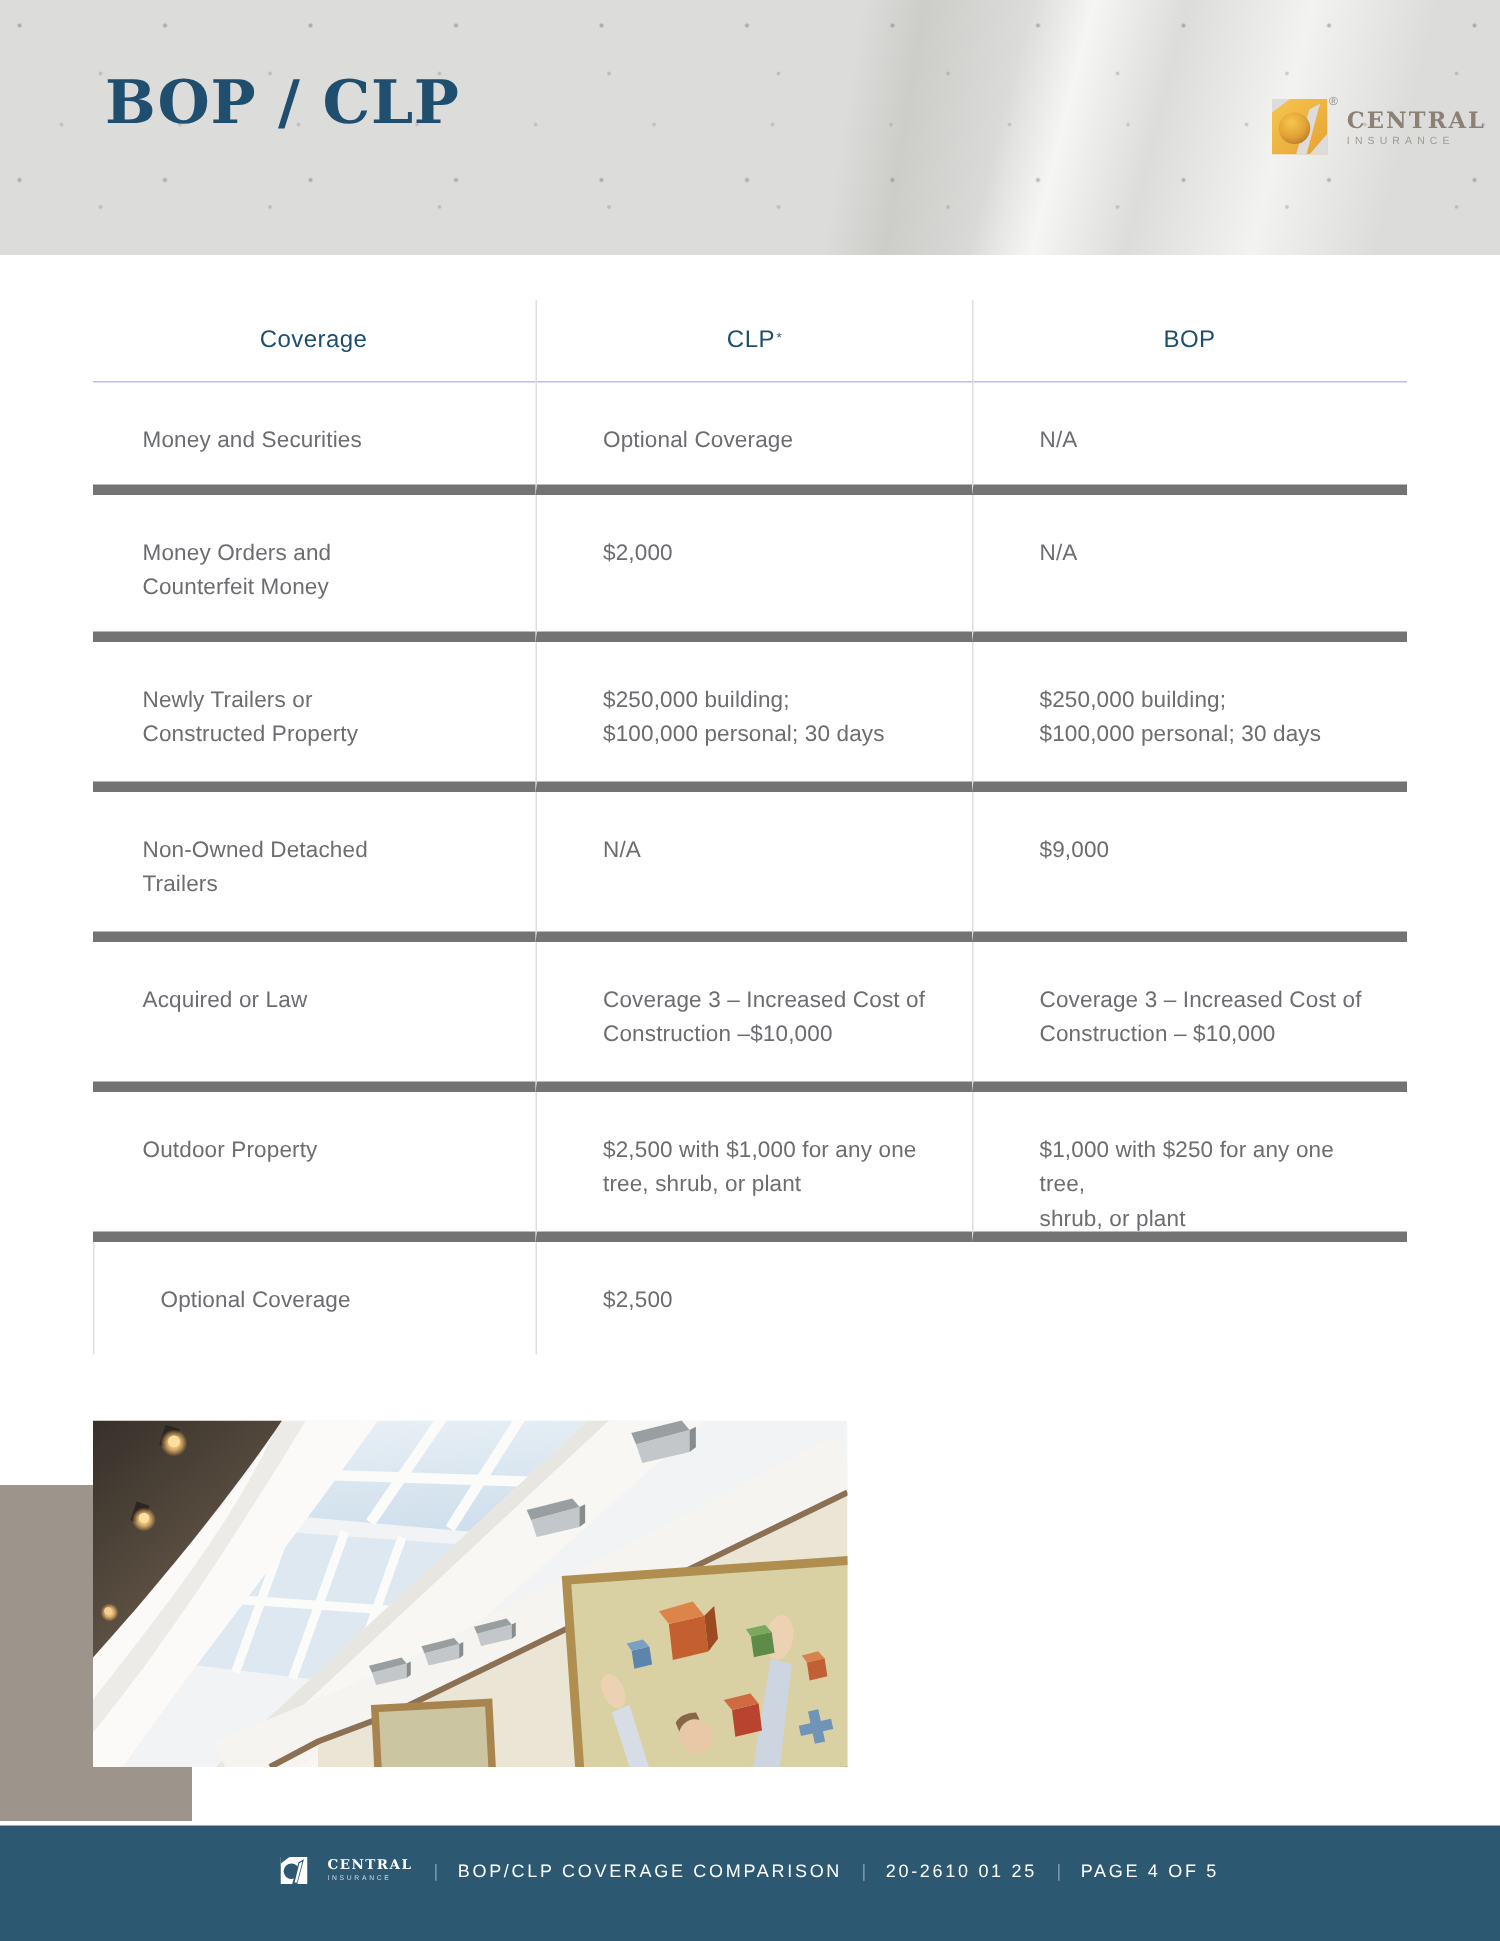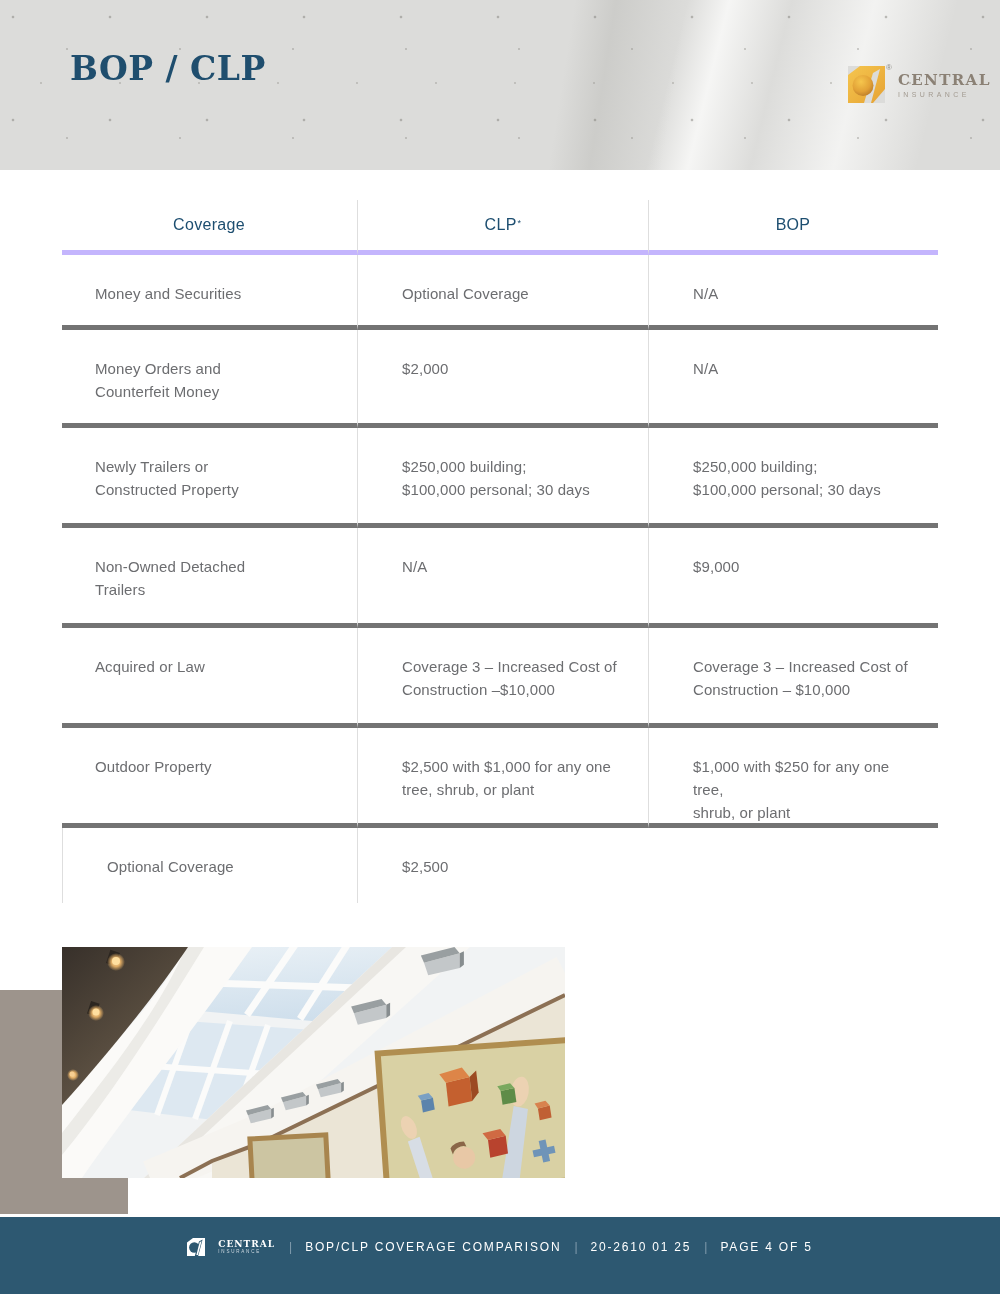--- a/index.html
+++ b/index.html
@@ -15,21 +15,21 @@
     background-image:
       radial-gradient(circle at 13px 17px, rgba(120,118,112,.45) 1px, transparent 1.7px),
       radial-gradient(circle at 67px 49px, rgba(140,138,132,.38) 1px, transparent 1.5px),
       radial-gradient(circle at 41px 83px, rgba(150,148,142,.4) 1px, transparent 1.4px),
       linear-gradient(99deg, rgba(0,0,0,0) 56%, rgba(186,186,182,.45) 60%, rgba(220,220,218,0) 67%),
       linear-gradient(104deg, rgba(255,255,255,0) 66%, rgba(250,250,249,.85) 70%, rgba(222,222,220,.2) 76%, rgba(252,252,251,.7) 84%, rgba(222,222,220,0) 92%);
     background-size:97px 103px,113px 89px,79px 117px,100% 100%,100% 100%;
   }
   .title-group{position:absolute;left:70px;top:50px;display:flex;flex-direction:column;}
   .title-main{
-    font-family:"DejaVu Serif",serif;font-weight:bold;font-size:33px;line-height:38px;
+    font-family:"DejaVu Serif",serif;font-weight:bold;font-size:40px;line-height:38px;
     color:#1f4e6e;letter-spacing:.5px;margin:0;
   }
   .title-sub{
     font-family:"DejaVu Serif",serif;font-weight:normal;font-size:25px;line-height:31px;
     color:#255578;letter-spacing:.3px;margin:0;
   }
 
   
   .logo{position:absolute;left:848px;top:66px;display:flex;align-items:flex-start;}
   .logo-mark{width:37px;height:37px;display:block;}
@@ -46,31 +46,31 @@
   
   .ctable{
     position:absolute;left:62px;top:200px;width:876px;
     display:grid;grid-template-columns:295px 291px 290px;
     grid-template-rows:55px 75px 98px 100px 100px 100px 100px 75px;
   }
   .cell{box-sizing:border-box;}
   .th{
     display:flex;align-items:center;justify-content:center;
     color:#1d4e70;font-size:16px;letter-spacing:.3px;
-    border-bottom:5px solid #c4b5fd;
+    border-bottom:1px solid #c4b5fd;
   }
   .th sup{font-size:9px;margin-left:1px;transform:translateY(-2px);}
   .td{
     padding:27px 16px 0 33px;color:#6c6d70;font-size:15px;line-height:23px;
     letter-spacing:.1px;
   }
   .td.cv{padding-left:33px;}
   .td.val{padding-left:44px;}
   .bl{border-left:1px solid #dedede;}
-  .bb{border-bottom:5px solid #737373;}
+  .bb{border-bottom:7px solid #737373;}
   .td span{display:block;white-space:pre-line;}
   .td.c1 span{max-width:180px;}
   .td.c2 span{max-width:225px;}
   .td.c3 span{max-width:248px;}
 
   
   .accent-block{
     position:absolute;left:0;top:990px;width:128px;height:224px;background:#9d948c;
   }
   .photo{

